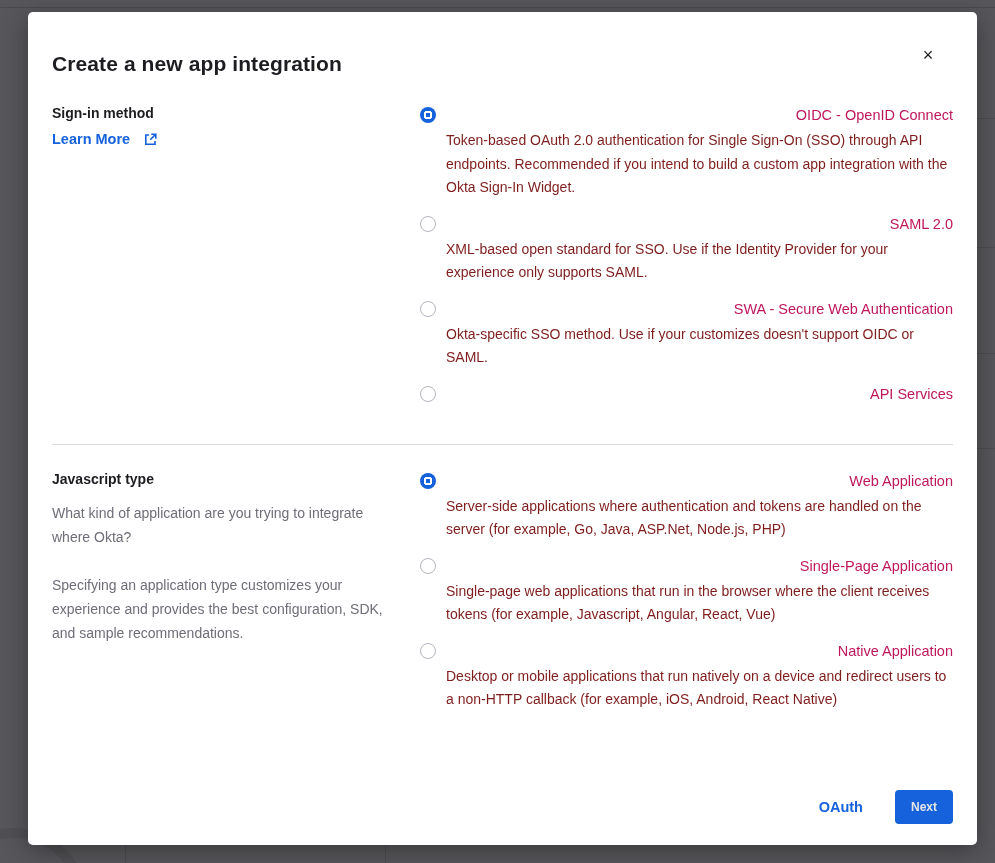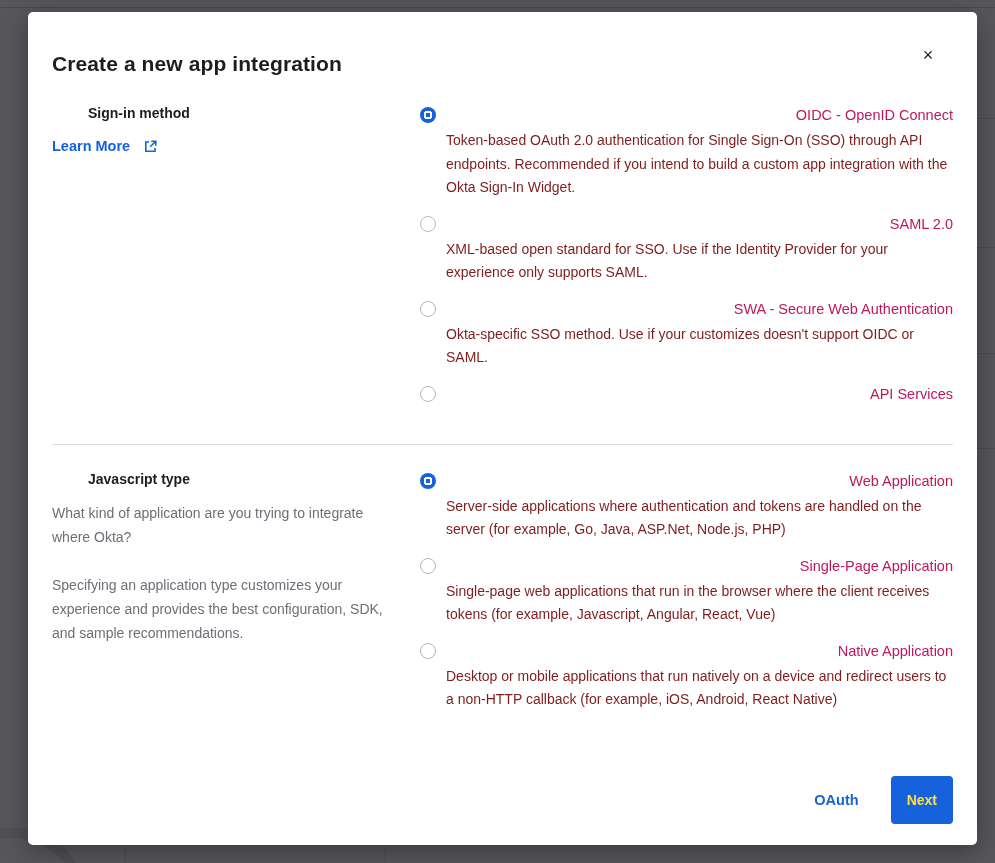--- a/index.html
+++ b/index.html
@@ -54,24 +54,23 @@
     grid-template-columns: 368px 1fr;
   }
   .section.signin { margin-top: 29px; }
   .section.apptype { padding-top: 26px; }
 
   .left-col { padding-right: 24px; }
   .section-label {
     font-size: 14px;
     font-weight: 700;
     color: #1d1d21;
-    margin-left: 36px;
   }
   .learn-more {
-    margin-top: 17px;
+    margin-top: 10px;
     display: inline-flex;
     align-items: center;
     gap: 14px;
     font-size: 14.5px;
     font-weight: 700;
     color: #1662dd;
     text-decoration: none;
     cursor: pointer;
   }
   .ext-icon { display: inline-block; width: 13px; height: 13px; }
@@ -131,26 +130,26 @@
   }
   .cancel-link {
     font-size: 14.5px;
     font-weight: 700;
     color: #1662dd;
     cursor: pointer;
     margin-right: 32px;
   }
   .next-btn {
     background: #1662dd;
-    color: #fde047;
+    color: #e5e5e5;
     border: none;
     border-radius: 4px;
-    padding: 16px 16px;
+    padding: 10px 16px;
     font-family: "Liberation Sans", sans-serif;
-    font-size: 14px;
+    font-size: 12px;
     font-weight: 700;
     cursor: pointer;
   }
 </style>
 </head>
 <body>
 
 <div class="screen">
 
   <div class="bg-line-top"></div>

